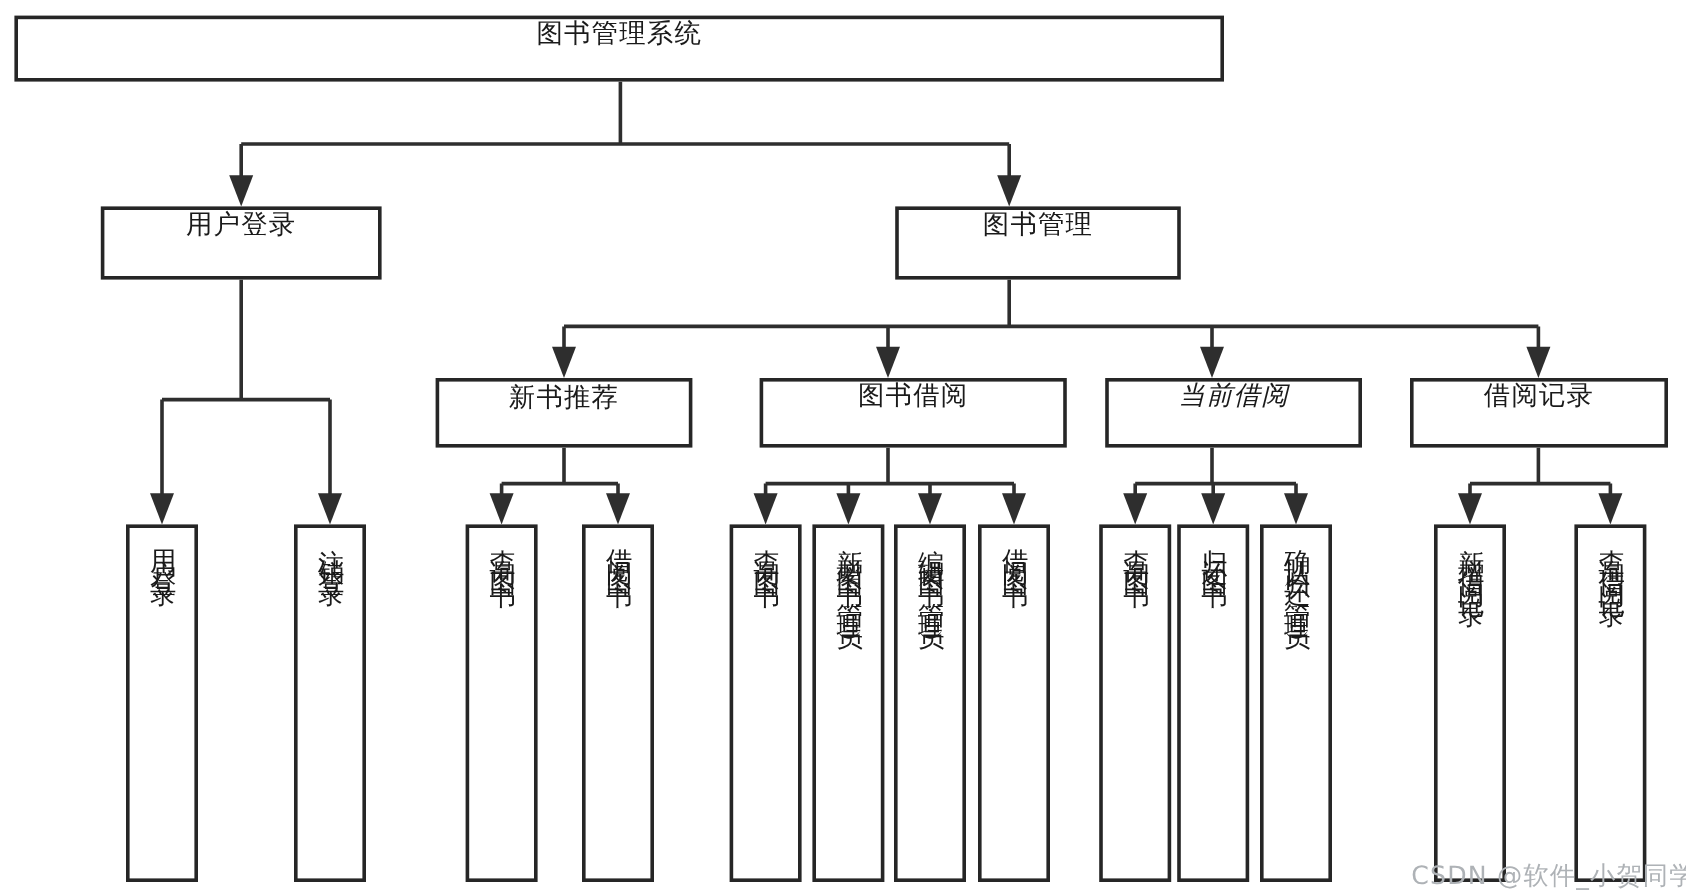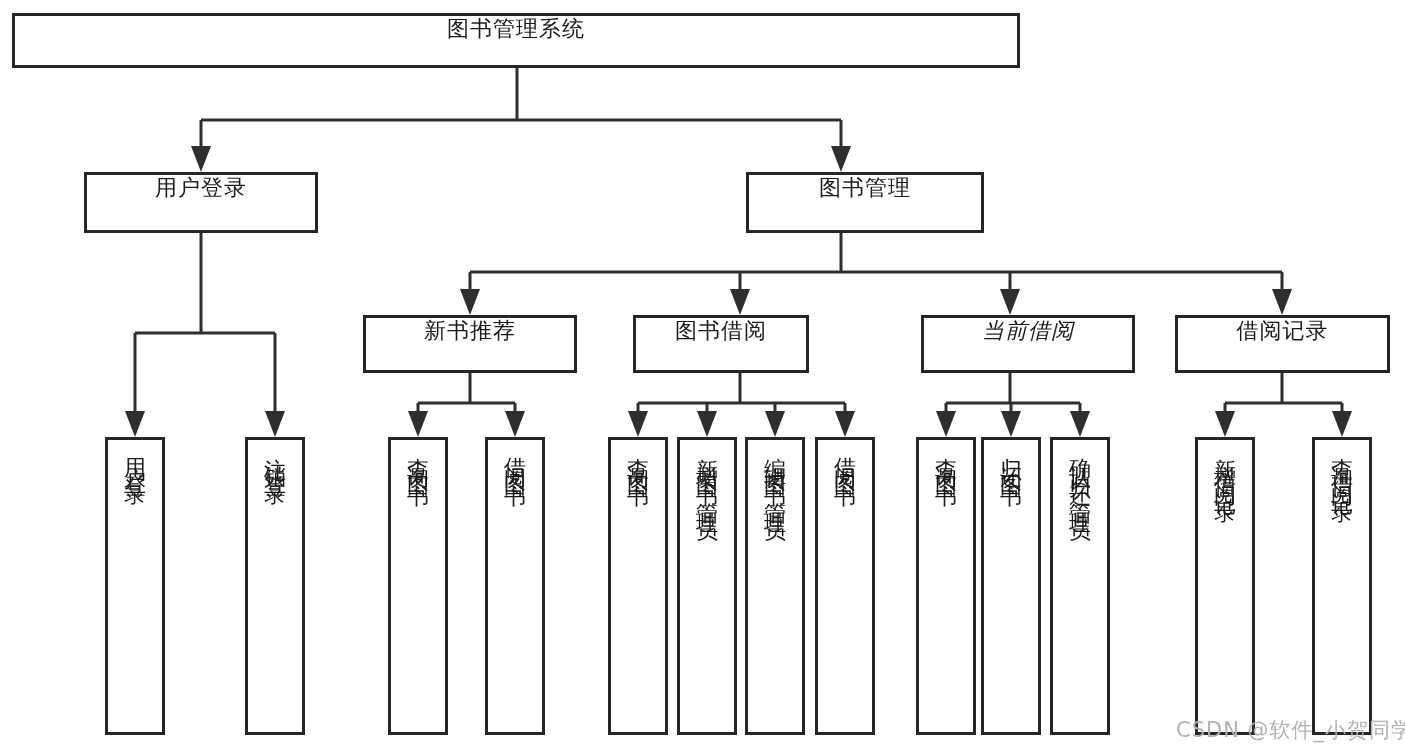--- a/index.html
+++ b/index.html
@@ -108,21 +108,21 @@
   <div class="node" style="left:84px; top:172px; width:234px; height:61px;">
     <span class="lbl">用户登录</span>
   </div>
   <div class="node" style="left:722px; top:172px; width:238px; height:61px;margin-left:24px;">
     <span class="lbl">图书管理</span>
   </div>
 
   <div class="node" style="left:363px; top:315px; width:214px; height:58px;font-family:Liberation Serif, serif;">
     <span class="lbl">新书推荐</span>
   </div>
-  <div class="node" style="left:633px; top:315px; width:176px; height:58px;">
+  <div class="node" style="left:633px; top:315px; width:256px; height:58px;">
     <span class="lbl">图书借阅</span>
   </div>
   <div class="node" style="left:921px; top:315px; width:214px; height:58px;font-style:italic;">
     <span class="lbl">当前借阅</span>
   </div>
   <div class="node" style="left:1175px; top:315px; width:215px; height:58px;">
     <span class="lbl">借阅记录</span>
   </div>
 
   <div class="node vert" style="left:105px; top:437px; width:60px; height:298px;">

